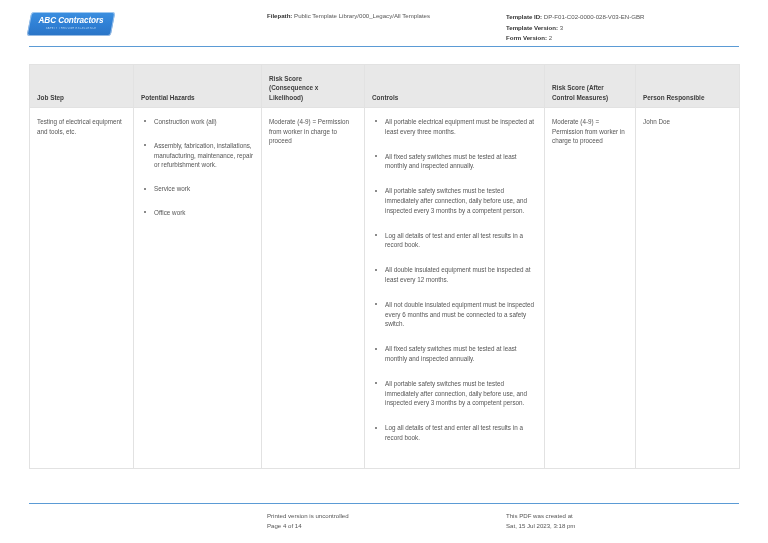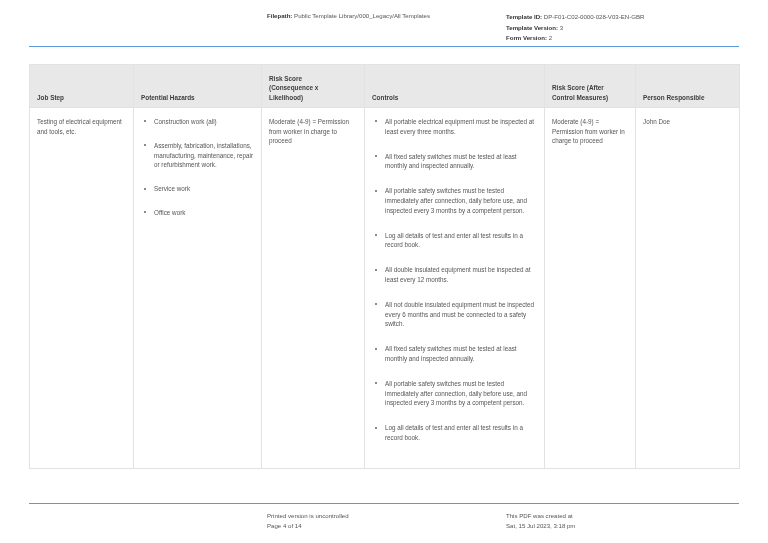--- a/index.html
+++ b/index.html
@@ -217,20 +217,25 @@
     white-space: nowrap;
   }
 </style>
 </head>
 <body>
 
 <div class="page">
 
   <div class="page-header">
 
+    <div class="logo">
+      <div class="logo-shape"></div>
+      <div class="logo-text">ABC Contractors</div>
+      <div class="logo-sub">SAFETY THROUGH EXCELLENCE</div>
+    </div>
 
     <div class="header-filepath">
       <span class="lbl">Filepath:</span>
       <span>Public Template Library/000_Legacy/All Templates</span>
     </div>
 
     <div class="header-meta">
       <div class="row">
         <span class="lbl">Template ID:</span>
         <span>DP-F01-C02-0000-028-V03-EN-GBR</span>

